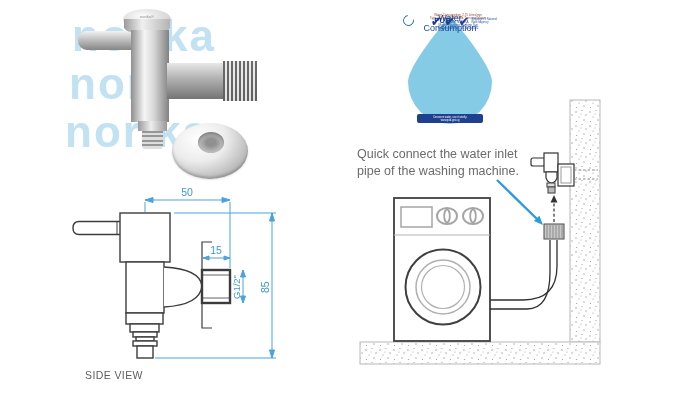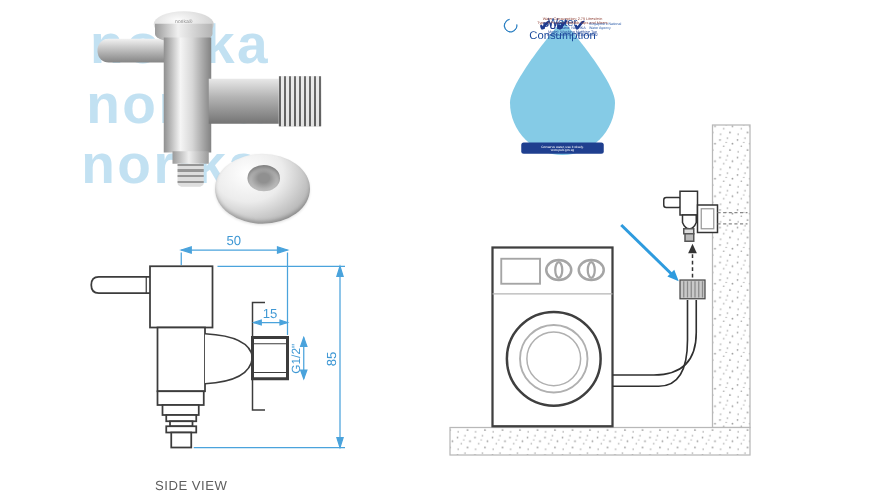--- a/index.html
+++ b/index.html
@@ -52,21 +52,21 @@
   .pub-row{top:85px;height:13px;display:flex;align-items:center;justify-content:space-between;gap:2px;}
   .pub-circle{width:9px;height:9px;border:1.6px solid #2a7fc2;border-radius:50%;
       border-top-color:transparent;transform:rotate(35deg);display:inline-block;}
   .pub-word{font-size:7.5px;font-weight:bold;color:#1E3A8E;letter-spacing:.3px;}
   .pub-tag{font-size:2.8px;line-height:3px;color:#2a5ba8;text-align:left;}
   .wels-banner{position:absolute;left:14px;top:100px;width:66px;height:9px;border-radius:2px;
       background:#1F3F8F;color:#ffffff;font-size:2.6px;line-height:3px;text-align:center;
       display:flex;flex-direction:column;justify-content:center;}
 
   
-  .caption{position:absolute;color:#5d5d5d;font-size:10.5px;letter-spacing:.4px;text-align:center;margin-top:14px;}
+  .caption{position:absolute;color:#5d5d5d;font-size:10.5px;letter-spacing:.4px;}
   #cap-side{left:85px;top:369px;width:136px;}
   #cap-asm{left:385px;top:370px;width:185px;}
   #callout{position:absolute;left:357px;top:146px;width:170px;color:#6b6b6b;
       font-size:12.5px;line-height:16.5px;}
 
   svg{position:absolute;}
   svg text{font-family:"Liberation Sans",sans-serif;}
 </style>
 </head>
 <body>
@@ -234,15 +234,17 @@
       <line x1="224" y1="84" x2="248" y2="84" stroke="#888888" stroke-width="1" stroke-dasharray="2.5 2"></line>
     </g>
 
     <g>
       <line x1="147" y1="85" x2="187" y2="124" stroke="#2E9BDE" stroke-width="2.4"></line>
       <polygon points="193,130 189.4,120.8 183.9,126.1" fill="#2E9BDE"></polygon>
     </g>
   </svg>
 
   <div id="callout">
+    <div>Quick connect the water inlet</div>
+    <div>pipe of the washing machine.</div>
   </div>
 
 </div>
 
 </body></html>

